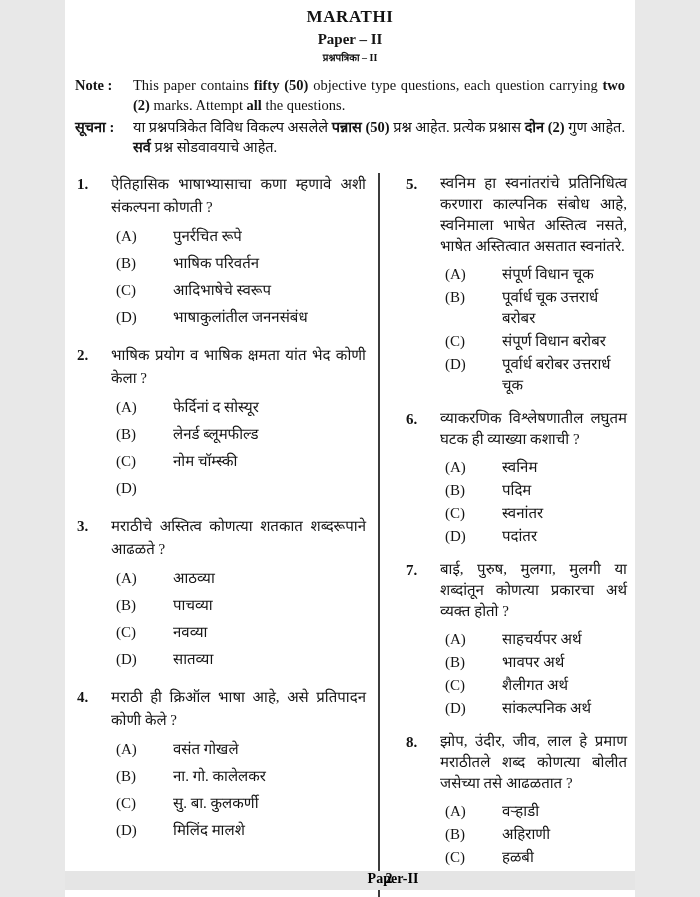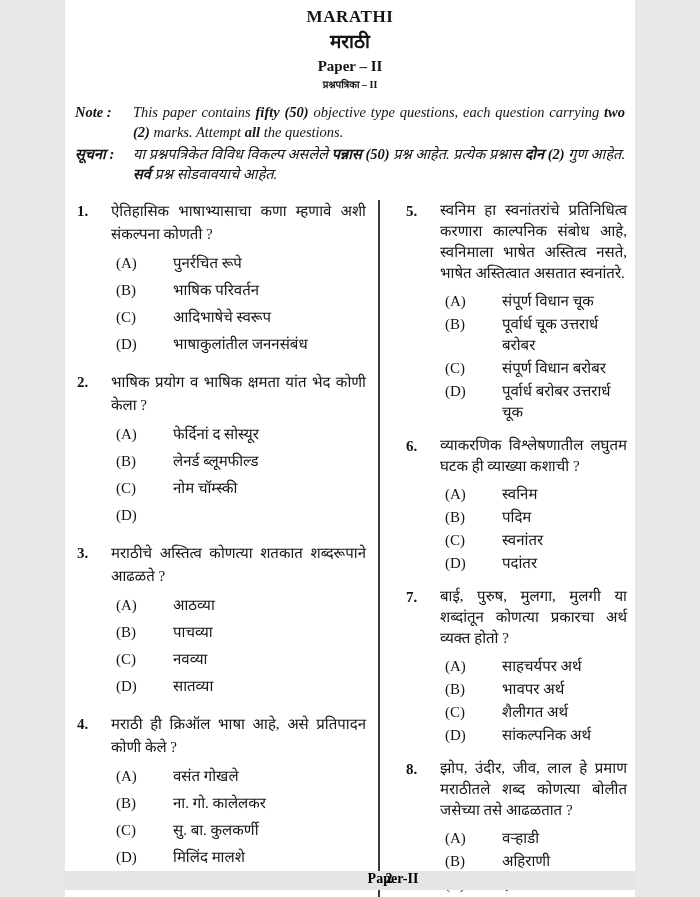--- a/index.html
+++ b/index.html
@@ -13,21 +13,21 @@
     overflow:hidden;
   }
   
   .header { text-align:center; padding-top:7px; }
   .h-en { font-size:17px; font-weight:bold; letter-spacing:.6px; }
   .h-mr { font-size:19px; font-weight:bold; margin-top:1px; }
   .p-en { font-size:15px; font-weight:bold; margin-top:4px; }
   .p-mr { font-size:10px; font-weight:bold; margin-top:2px; }
   
   .notes { margin:12px 10px 0 10px; }
-  .note-row { position:relative; padding-left:58px; font-size:14.5px; line-height:19.5px; text-align:justify; margin-bottom:3px;font-style:italic; }
+  .note-row { position:relative; padding-left:58px; font-size:14.5px; line-height:19.5px; text-align:justify; margin-bottom:3px; }
   .note-label { position:absolute; left:0; top:0; font-weight:bold; white-space:nowrap; }
   
   .columns { display:flex; margin-top:16px; padding-left:12px; }
   .col-left  { width:303px; padding-right:12px; border-right:2px solid #3c3c3c; box-sizing:border-box; }
   .col-right { flex:1; padding-left:26px; padding-right:8px; }
   .q { display:grid; grid-template-columns:34px 1fr; margin-bottom:10px; }
   .qnum { font-weight:bold; font-size:15px; line-height:23px; }
   .qbody {}
   .qtext { font-size:15px; line-height:23px; text-align:justify; }
   .opts { margin-top:7px; margin-left:5px; }
@@ -50,21 +50,20 @@
   .f-center { position:absolute; left:50%; transform:translateX(-50%); }
   .f-right { margin-left:auto; padding-right:6px; }
 </style>
 </head>
 <body>
 
 <div class="page">
 
   <div class="header">
     <div class="h-en">MARATHI</div>
-    <div class="h-mr">मराठी</div>
     <div class="p-en">Paper – II</div>
     <div class="p-mr">प्रश्नपत्रिका – II</div>
   </div>
 
   <div class="notes">
     <div class="note-row">
       <span class="note-label">Note :</span>
       <span><span>This paper contains </span><b>fifty (50)</b><span> objective type questions, each question carrying </span><b>two (2)</b><span> marks. Attempt </span><b>all</b><span> the questions.</span></span>
     </div>
     <div class="note-row">

